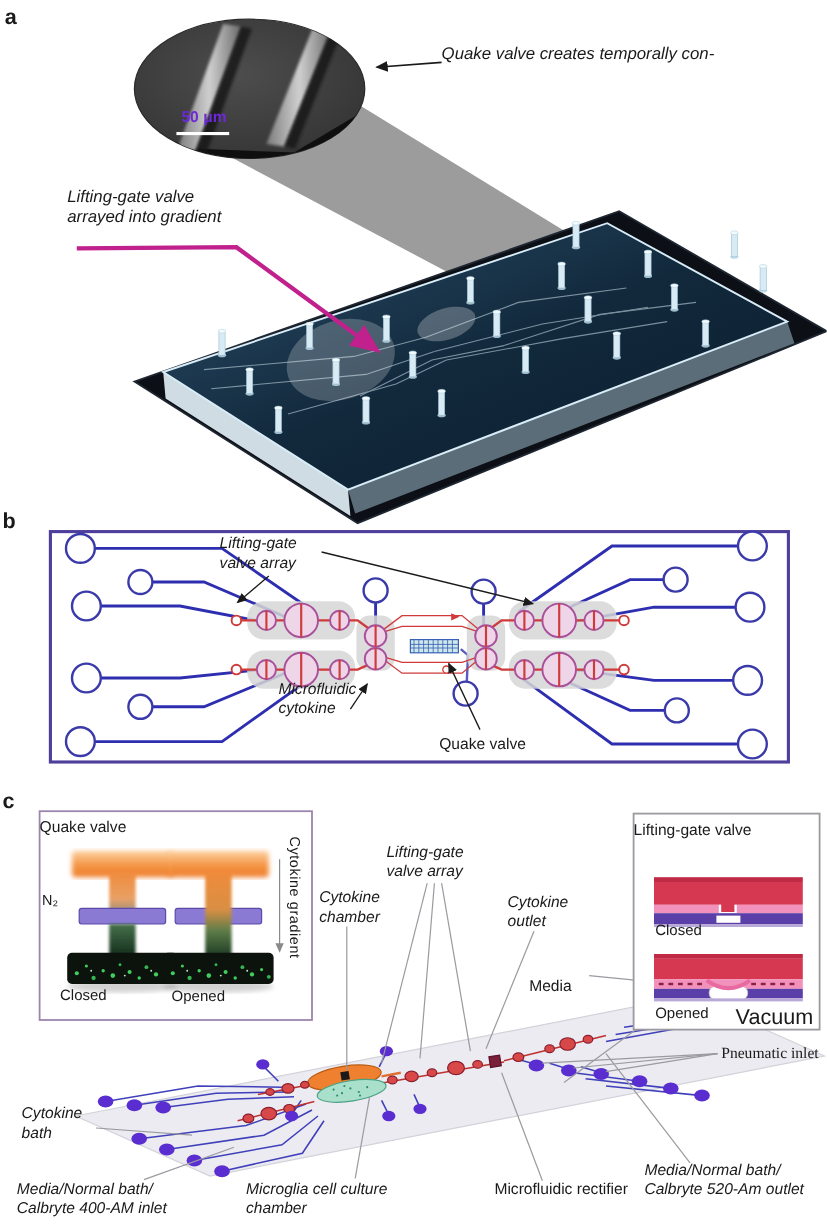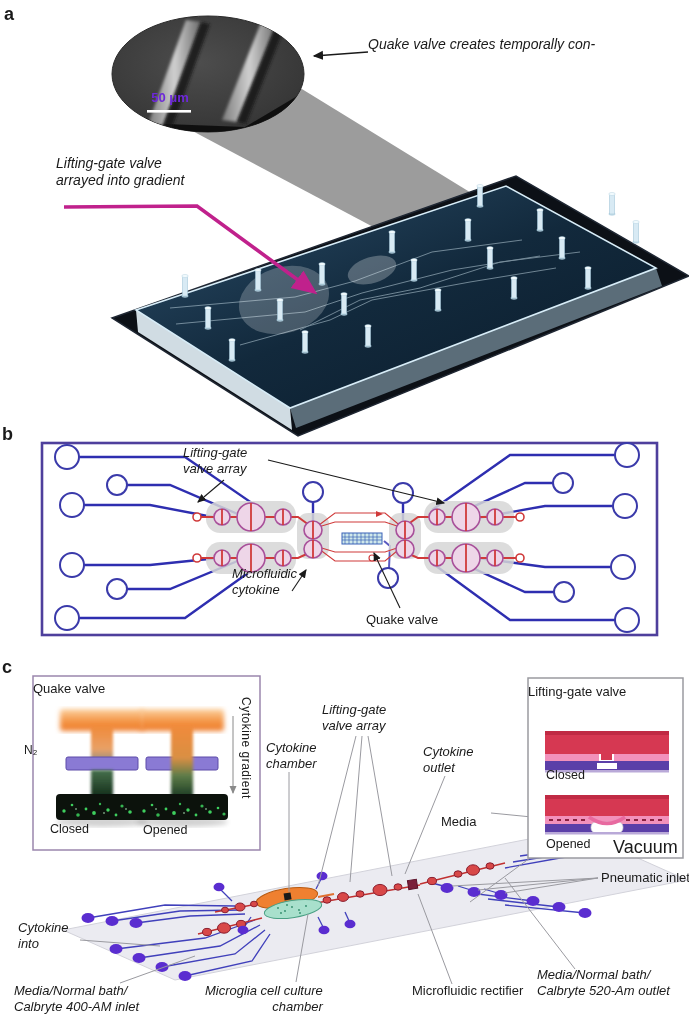--- a/index.html
+++ b/index.html
@@ -488,21 +488,21 @@
   <span class="ln">Lifting-gate</span>
   <span class="ln">valve array</span>
 </div>
 <div class="lbl ctr" style="left:232px;top:566px;width:106px;font-size:13px;">
   <span class="ln">Microfluidic</span>
   <span class="ln">cytokine</span>
 </div>
 <div class="lbl ctr" style="left:366px;top:612px;width:106px;font-size:13px;">Quake valve</div>
 
 <div class="lbl ctr" style="left:33px;top:681px;width:227px;font-size:13px;">Quake valve</div>
-<div class="lbl" style="left:24px;top:743px;font-size:12px;">N₂</div>
+<div class="lbl" style="left:35px;top:743px;font-size:12px;">N₂</div>
 <div class="lbl ctr" style="left:50px;top:822px;width:64px;font-size:12.5px;">Closed</div>
 <div class="lbl ctr" style="left:143px;top:823px;width:68px;font-size:12.5px;">Opened</div>
 <div class="lbl vert" style="left:238px;top:697px;height:132px;font-size:12px;">Cytokine gradient</div>
 
 <div class="lbl ctr" style="left:528px;top:684px;width:155px;font-size:13px;">Lifting-gate valve</div>
 <div class="lbl" style="left:546px;top:768px;font-size:12.5px;">Closed</div>
 <div class="lbl" style="left:546px;top:837px;font-size:12.5px;">Opened</div>
 <div class="lbl" style="left:613px;top:837px;font-size:18px;">Vacuum</div>
 <div class="lbl" style="left:441px;top:804px;font-size:13px;margin-top:10px;">Media</div>
 
@@ -511,30 +511,30 @@
   <span class="ln">chamber</span>
 </div>
 <div class="lbl ctr" style="left:322px;top:702px;width:92px;font-size:13px;">
   <span class="ln">Lifting-gate</span>
   <span class="ln">valve array</span>
 </div>
 <div class="lbl" style="left:423px;top:744px;font-size:13px;">
   <span class="ln">Cytokine</span>
   <span class="ln">outlet</span>
 </div>
-<div class="lbl" style="left:601px;top:870px;font-size:13px;">Pneumatic inlet</div>
+<div class="lbl" style="left:601px;top:870px;font-size:13px;font-family:Liberation Serif, serif;">Pneumatic inlet</div>
 <div class="lbl" style="left:18px;top:920px;font-size:13px;">
   <span class="ln">Cytokine</span>
-  <span class="ln">into</span>
+  <span class="ln">bath</span>
 </div>
 <div class="lbl" style="left:14px;top:983px;font-size:13px;">
   <span class="ln">Media/Normal bath/</span>
   <span class="ln">Calbryte 400-AM inlet</span>
 </div>
-<div class="lbl" style="left:205px;top:983px;font-size:13px;text-align:right;">
+<div class="lbl" style="left:205px;top:983px;font-size:13px;">
   <span class="ln">Microglia cell culture</span>
   <span class="ln">chamber</span>
 </div>
 <div class="lbl" style="left:396px;top:983px;font-size:13px;margin-left:16px;">Microfluidic rectifier</div>
 <div class="lbl" style="left:537px;top:967px;font-size:13px;">
   <span class="ln">Media/Normal bath/</span>
   <span class="ln">Calbryte 520-Am outlet</span>
 </div>
 
 </div>

